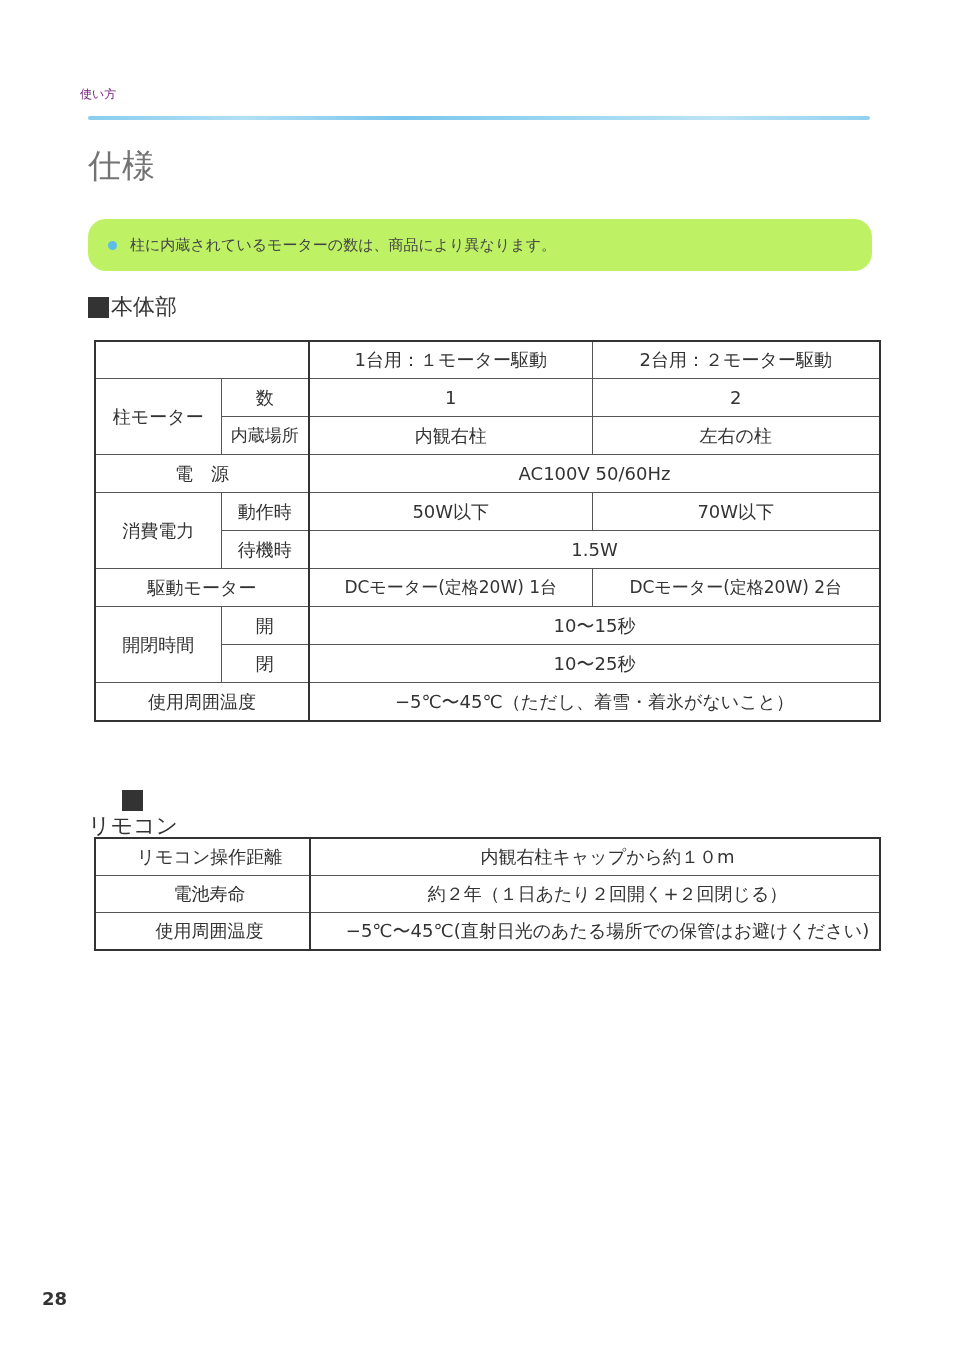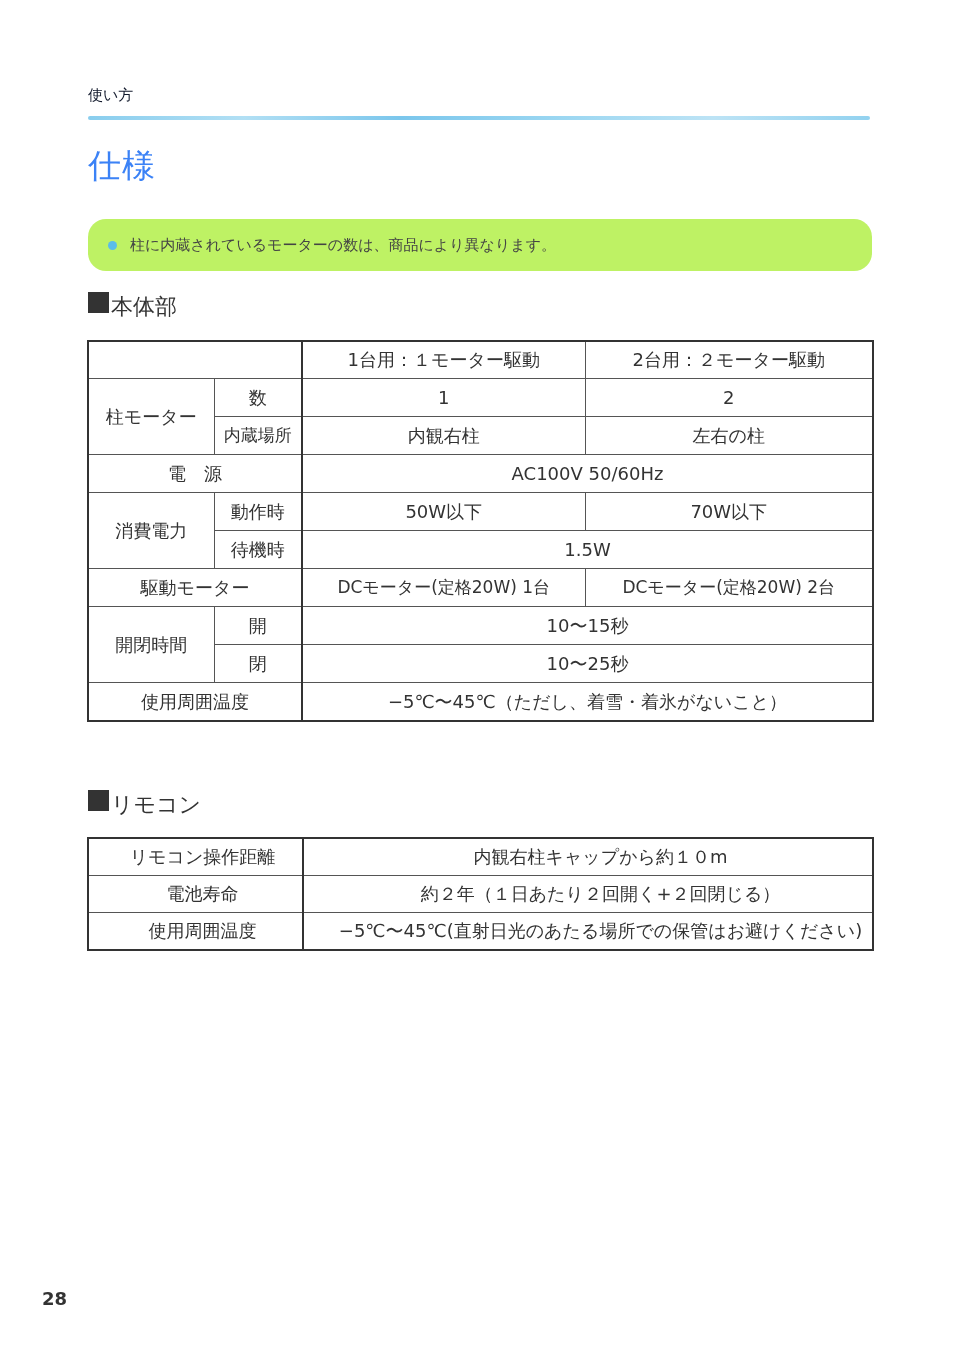--- a/index.html
+++ b/index.html
@@ -1,36 +1,36 @@
 <!DOCTYPE html>
 <html><head>
 <meta charset="utf-8">
 <style>
   html, body { margin: 0; padding: 0; }
   body {
     width: 960px; height: 1358px; background: #ffffff; position: relative;
     font-family: "DejaVu Sans", "Liberation Sans", sans-serif; color: #333333;
     overflow: hidden;
   }
-  .breadcrumb { position: absolute; left: 88px; top: 86px; font-size: 15px; color: #0f172a; }
+  .breadcrumb { position: absolute; left: 80px; top: 86px; font-size: 12px; color: #701a75; }
   .rule {
     position: absolute; left: 88px; top: 116px; width: 782px; height: 4px;
     background: linear-gradient(90deg, #7cc8ec 0%, #a9dcf3 20%, #6cc0ea 40%, #8fd2f0 60%, #b5e0f4 80%, #86cdee 100%);
     border-radius: 2px; opacity: 0.9;
   }
-  .page-title { position: absolute; left: 88px; top: 144px; font-size: 33px; color: #3b82f6; letter-spacing: 1px; }
+  .page-title { position: absolute; left: 88px; top: 144px; font-size: 33px; color: #737373; letter-spacing: 1px; }
   .note {
     position: absolute; left: 88px; top: 219px; width: 784px; height: 52px;
     background: #bef264; border-radius: 18px; display: flex; align-items: center;
   }
   .note .dot { width: 9px; height: 9px; border-radius: 50%; background: #5bbde8; margin-left: 20px; margin-right: 13px; }
   .note .text { font-size: 15px; color: #444; }
-  .section-title { position: absolute; left: 88px; font-size: 22px; color: #333; display: flex; }
+  .section-title { position: absolute; left: 88px; font-size: 22px; color: #333; display: flex; align-items: center; }
   .section-title .sq { width: 21px; height: 21px; background: #333; margin-right: 2px; display: inline-block; }
-  table { border-collapse: collapse; position: absolute; left: 87px; table-layout: fixed; border-radius: 9px; }
+  table { border-collapse: collapse; position: absolute; left: 94px; table-layout: fixed; border-radius: 9px; }
   td { border: 1px solid #555; font-size: 18px; color: #333; padding: 0; text-align: center; vertical-align: middle; }
   table.main { top: 340px; width: 787px; border: 2px solid #333; }
   table.main td { height: 36px; }
   table.main tr.tall td { height: 37px; }
   .div-thick { border-right: 2px solid #333 !important; }
   .small { font-size: 17px; }
   table.remote { top: 837px; width: 787px; border: 2px solid #333; }
   table.remote td { height: 36px; text-align: center; padding-left: 14px; font-size: 18px; }
   table.remote td.val { padding-left: 25px; }
   .page-number { position: absolute; left: 42px; top: 1288px; font-size: 18px; font-weight: bold; color: #333; }
@@ -104,21 +104,21 @@
     <td class="div-thick">閉</td>
     <td colspan="2">10〜25秒</td>
   </tr>
   <tr class="tall">
     <td colspan="2" class="div-thick">使用周囲温度</td>
     <td colspan="2">−5℃〜45℃（ただし、着雪・着氷がないこと）</td>
   </tr>
 </tbody>
   </table>
 
-<div class="section-title" style="top:790px;">
+<div class="section-title" style="top:790px;flex-direction:column;">
   <span class="sq"></span>
   <span>リモコン</span>
 </div>
 
 <table class="remote">
   <colgroup>
       <col style="width:215px">
       <col style="width:570px">
     </colgroup>
   <tbody>

